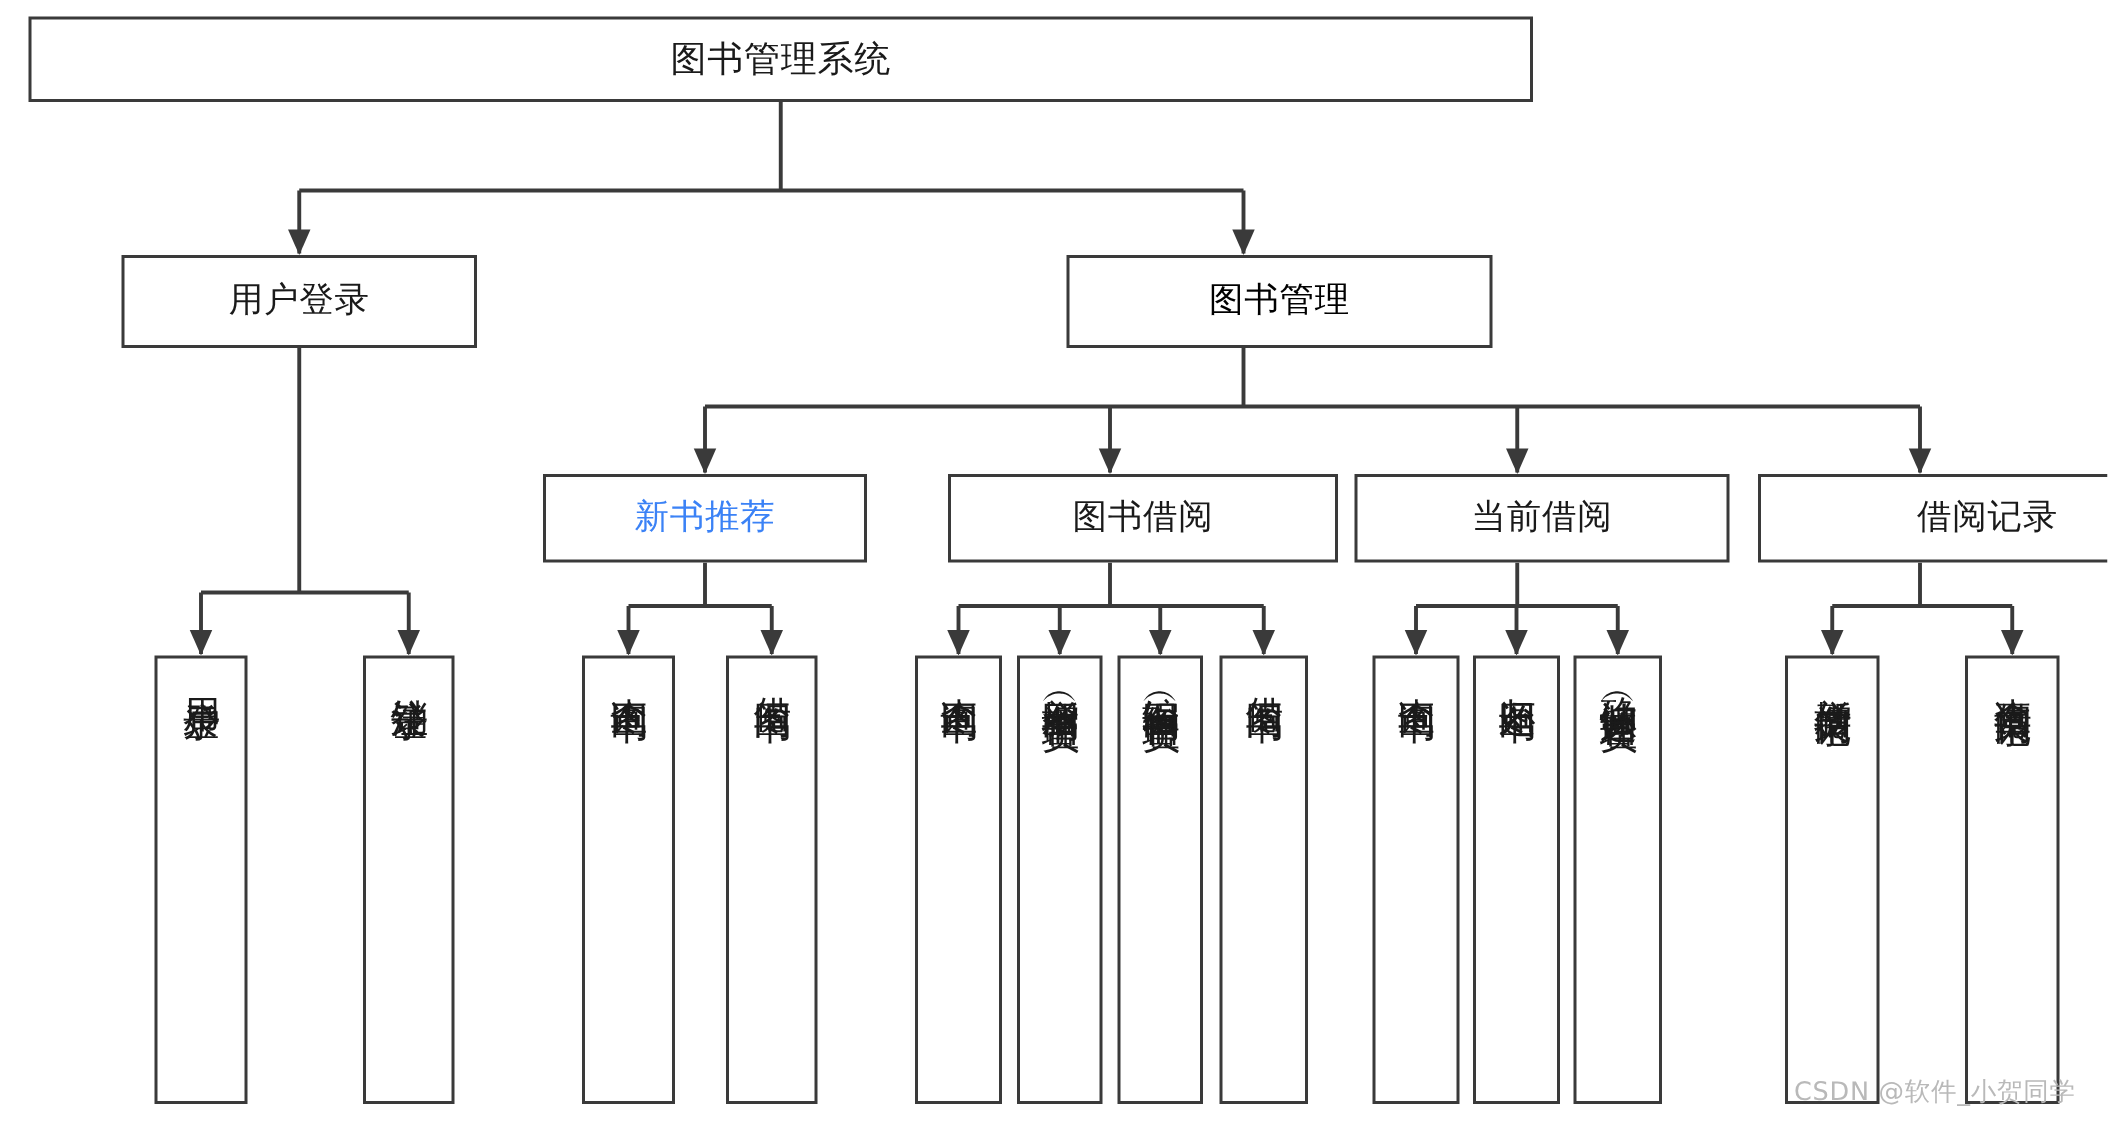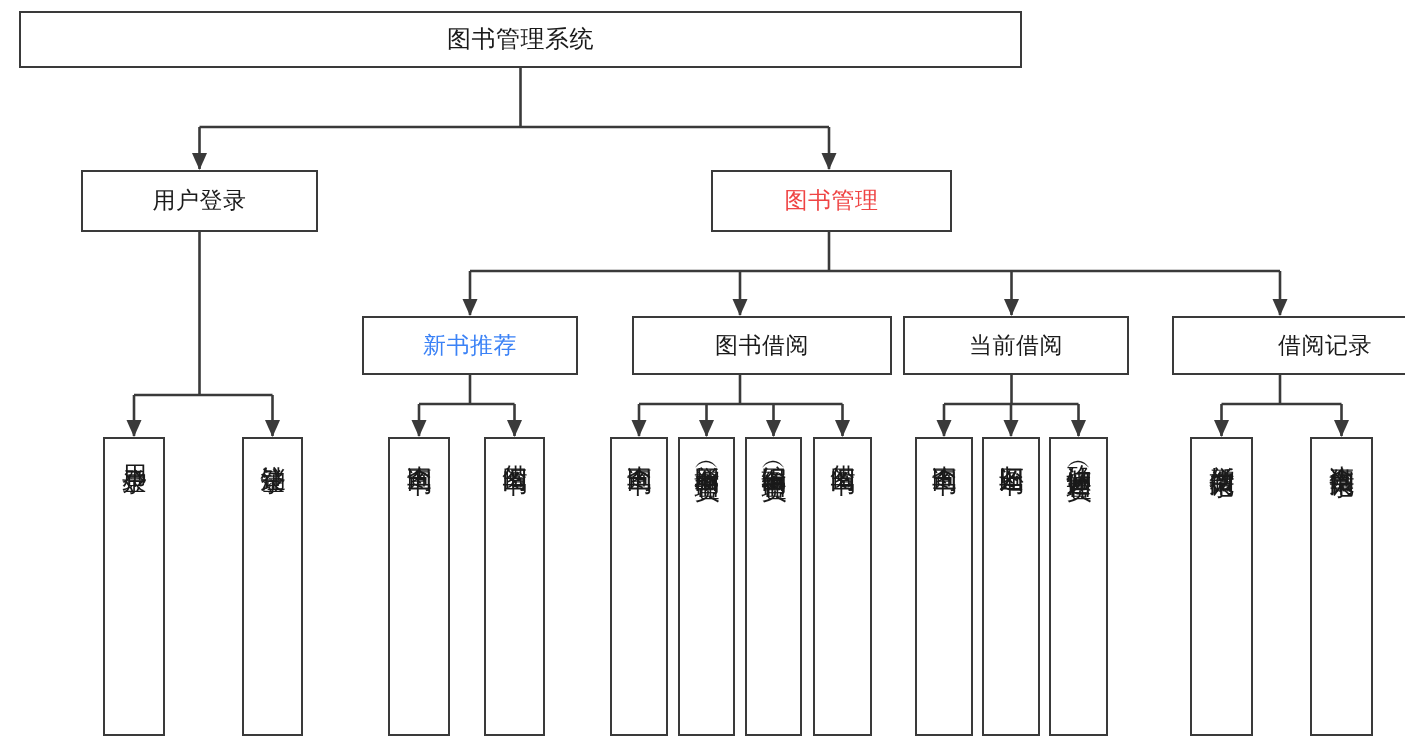--- a/index.html
+++ b/index.html
@@ -124,30 +124,30 @@
       <line x1="1341.5" y1="404" x2="1341.5" y2="436" stroke="#3a3a3a" stroke-width="2.6"></line>
       <path d="M 1334 420 L 1349 420 L 1341.5 437 Z" fill="#3a3a3a"></path>
     </svg>
   <div id="nodes-layer">
       <div class="node horizontal root" style="left: 19px; top: 11px; width: 1003px; height: 57px; border-color: rgb(58, 58, 58); background: rgb(255, 255, 255); color: rgb(26, 26, 26);">
         <span class="label">图书管理系统</span>
       </div>
       <div class="node horizontal" style="left: 81px; top: 170px; width: 237px; height: 62px; border-color: rgb(58, 58, 58); background: rgb(255, 255, 255); color: rgb(26, 26, 26);">
         <span class="label">用户登录</span>
       </div>
-      <div class="node horizontal" style="left: 711px; top: 170px; width: 241px; height: 62px; border-color: rgb(58, 58, 58); background: rgb(255, 255, 255); color: #ef4444;">
+      <div class="node horizontal" style="left: 711px; top: 170px; width: 284px; height: 62px; border-color: rgb(58, 58, 58); background: rgb(255, 255, 255); color: #000000;">
         <span class="label">图书管理</span>
       </div>
       <div class="node horizontal" style="left: 362px; top: 316px; width: 216px; height: 59px; border-color: rgb(58, 58, 58); background: rgb(255, 255, 255); color: #3b82f6;">
         <span class="label">新书推荐</span>
       </div>
       <div class="node horizontal" style="left: 632px; top: 316px; width: 260px; height: 59px; border-color: rgb(58, 58, 58); background: rgb(255, 255, 255); color: rgb(26, 26, 26);">
         <span class="label">图书借阅</span>
       </div>
-      <div class="node horizontal" style="left: 903px; top: 316px; width: 226px; height: 59px; border-color: rgb(58, 58, 58); background: rgb(255, 255, 255); color: rgb(26, 26, 26);">
+      <div class="node horizontal" style="left: 903px; top: 316px; width: 250px; height: 59px; border-color: rgb(58, 58, 58); background: rgb(255, 255, 255); color: rgb(26, 26, 26);">
         <span class="label">当前借阅</span>
       </div>
       <div class="node horizontal" style="left: 1172px; top: 316px; width: 260px; height: 59px; border-color: rgb(58, 58, 58); background: rgb(255, 255, 255); color: rgb(26, 26, 26); padding-left: 46px;">
         <span class="label">借阅记录</span>
       </div>
       <div class="node vertical" style="left: 103px; top: 437px; width: 62px; height: 299px; border-color: rgb(58, 58, 58); background: rgb(255, 255, 255); color: rgb(26, 26, 26);">
         <span class="label">用户登录</span>
       </div>
       <div class="node vertical" style="left: 242px; top: 437px; width: 61px; height: 299px; border-color: rgb(58, 58, 58); background: rgb(255, 255, 255); color: rgb(26, 26, 26);">
         <span class="label">注销登录</span>
@@ -179,13 +179,14 @@
       <div class="node vertical" style="left: 1049px; top: 437px; width: 59px; height: 299px; border-color: rgb(58, 58, 58); background: rgb(255, 255, 255); color: rgb(26, 26, 26);">
         <span class="label">确认归还（管理员）</span>
       </div>
       <div class="node vertical" style="left: 1190px; top: 437px; width: 63px; height: 299px; border-color: rgb(58, 58, 58); background: rgb(255, 255, 255); color: rgb(26, 26, 26);">
         <span class="label">新增借阅记录</span>
       </div>
       <div class="node vertical" style="left: 1310px; top: 437px; width: 63px; height: 299px; border-color: rgb(58, 58, 58); background: rgb(255, 255, 255); color: rgb(26, 26, 26);">
         <span class="label">查询借阅记录</span>
       </div>
     </div>
+  <div class="watermark" style="left: 1196px; top: 716px;">CSDN @软件_小贺同学</div>
 </div>
 
 </body></html>

